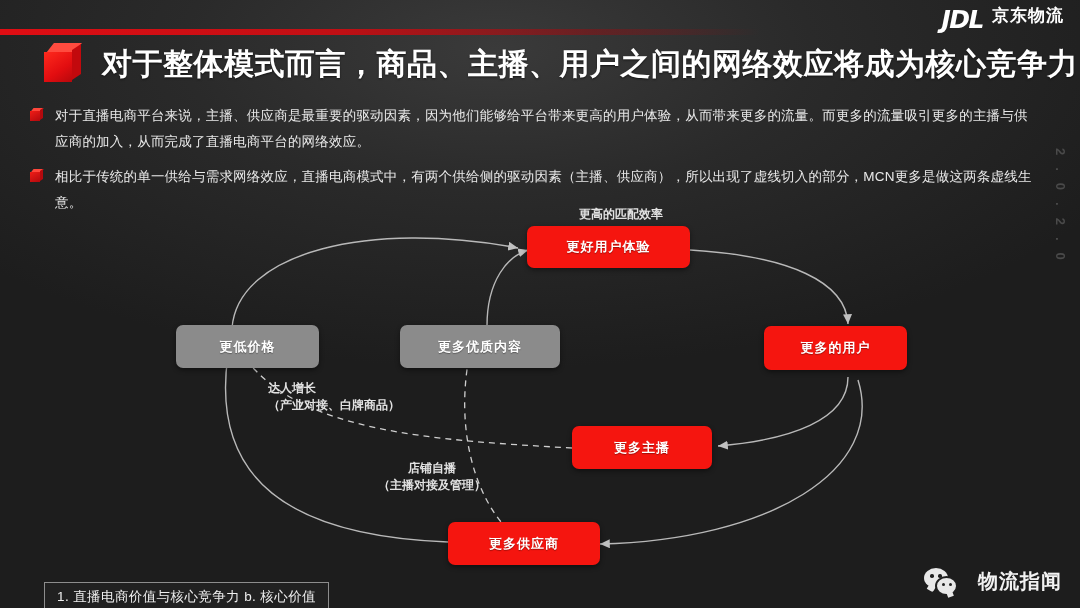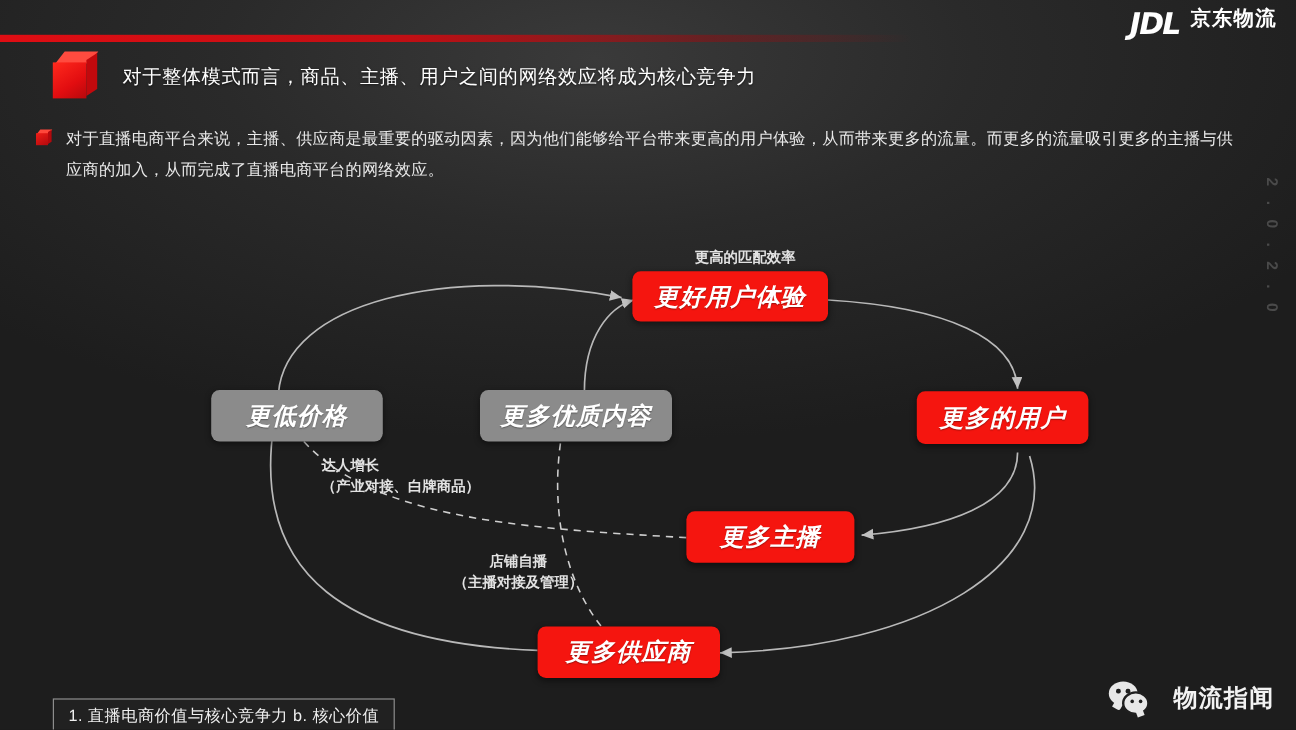--- a/index.html
+++ b/index.html
@@ -51,21 +51,21 @@
   }
   .cube .face-front{
     position:absolute;left:0px;top:9px;width:28px;height:30px;
     background:linear-gradient(145deg,#ff2a1d 0%,#e20d10 60%,#b7080c 100%);
   }
   .cube .face-side{
     position:absolute;left:28px;top:4px;width:9px;height:30px;
     background:#c2090d;transform:skewY(-33deg);
   }
   .slide-title{
-    font-size:16px;font-weight:normal;color:#ffffff;letter-spacing:.5px;
+    font-size:30px;font-weight:bold;color:#ffffff;letter-spacing:.5px;
     white-space:nowrap;
     text-shadow:0 1px 2px rgba(0,0,0,.6);
   }
 
   
   .bullets{position:absolute;left:30px;top:103px;width:1010px;}
   .bullet{
     display:flex;align-items:flex-start;gap:11px;margin-bottom:9px;
   }
   .bullet-mark{
@@ -91,21 +91,21 @@
   .diagram{position:absolute;left:0;top:200px;width:1080px;height:390px;}
   svg.edges{position:absolute;left:0;top:0;width:1080px;height:390px;}
 
   .node{
     position:absolute;display:flex;align-items:center;justify-content:center;
     border-radius:7px;font-weight:bold;white-space:nowrap;
     box-shadow:0 2px 5px rgba(0,0,0,.45);
   }
   .node.red{background:#f5150f;color:#fff;}
   .node.gray{background:#8b8b8b;color:#fff;}
-  .node span{font-size:20px;letter-spacing:1px;text-shadow:0 1px 1px rgba(0,0,0,.35);font-style:italic;}
+  .node span{font-size:13px;letter-spacing:1px;text-shadow:0 1px 1px rgba(0,0,0,.35);}
 
   .edge-label{
     position:absolute;color:#e2e2e2;font-size:12px;line-height:17px;
     font-weight:bold;white-space:nowrap;text-align:center;
   }
   .edge-label.left-al{text-align:left;}
 
   
   .footer-cap{
     position:absolute;left:44px;top:582px;
@@ -150,20 +150,28 @@
 
   <div class="bullets">
     <div class="bullet">
       <span class="bullet-mark">
         <i class="bm-top"></i>
           <i class="bm-side"></i>
           <i class="bm-front"></i>
       </span>
       <span class="bullet-text">对于直播电商平台来说，主播、供应商是最重要的驱动因素，因为他们能够给平台带来更高的用户体验，从而带来更多的流量。而更多的流量吸引更多的主播与供应商的加入，从而完成了直播电商平台的网络效应。</span>
     </div>
+    <div class="bullet">
+      <span class="bullet-mark">
+        <i class="bm-top"></i>
+          <i class="bm-side"></i>
+          <i class="bm-front"></i>
+      </span>
+      <span class="bullet-text">相比于传统的单一供给与需求网络效应，直播电商模式中，有两个供给侧的驱动因素（主播、供应商），所以出现了虚线切入的部分，MCN更多是做这两条虚线生意。</span>
+    </div>
   </div>
 
   <div class="vwm">2.0.2.0</div>
 
   <div class="diagram">
 
     <svg class="edges" viewBox="0 0 1080 390">
       <defs>
         <marker id="ah" markerWidth="9" markerHeight="9" refX="7" refY="3.2" orient="auto">
           <path d="M0,0 L7,3.2 L0,6.4 z" fill="#c0c0c0"></path>

